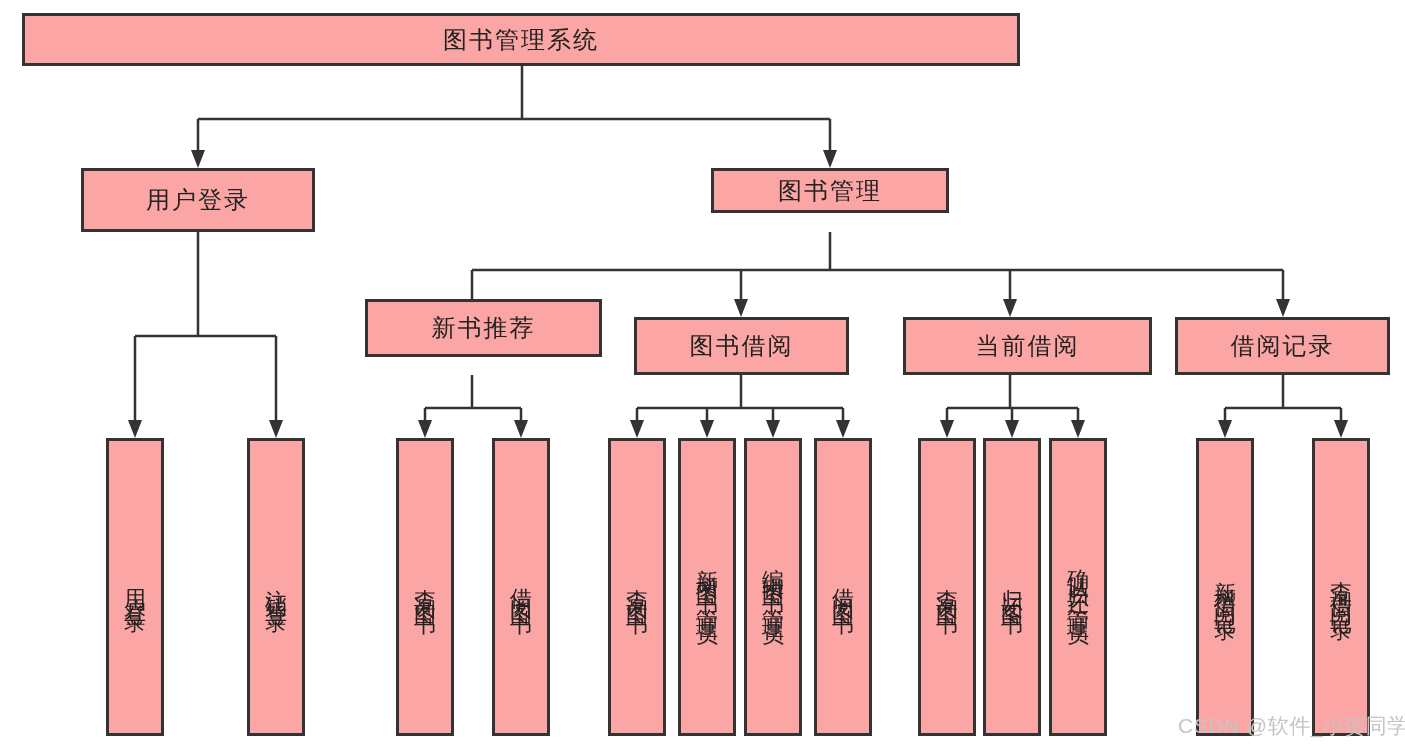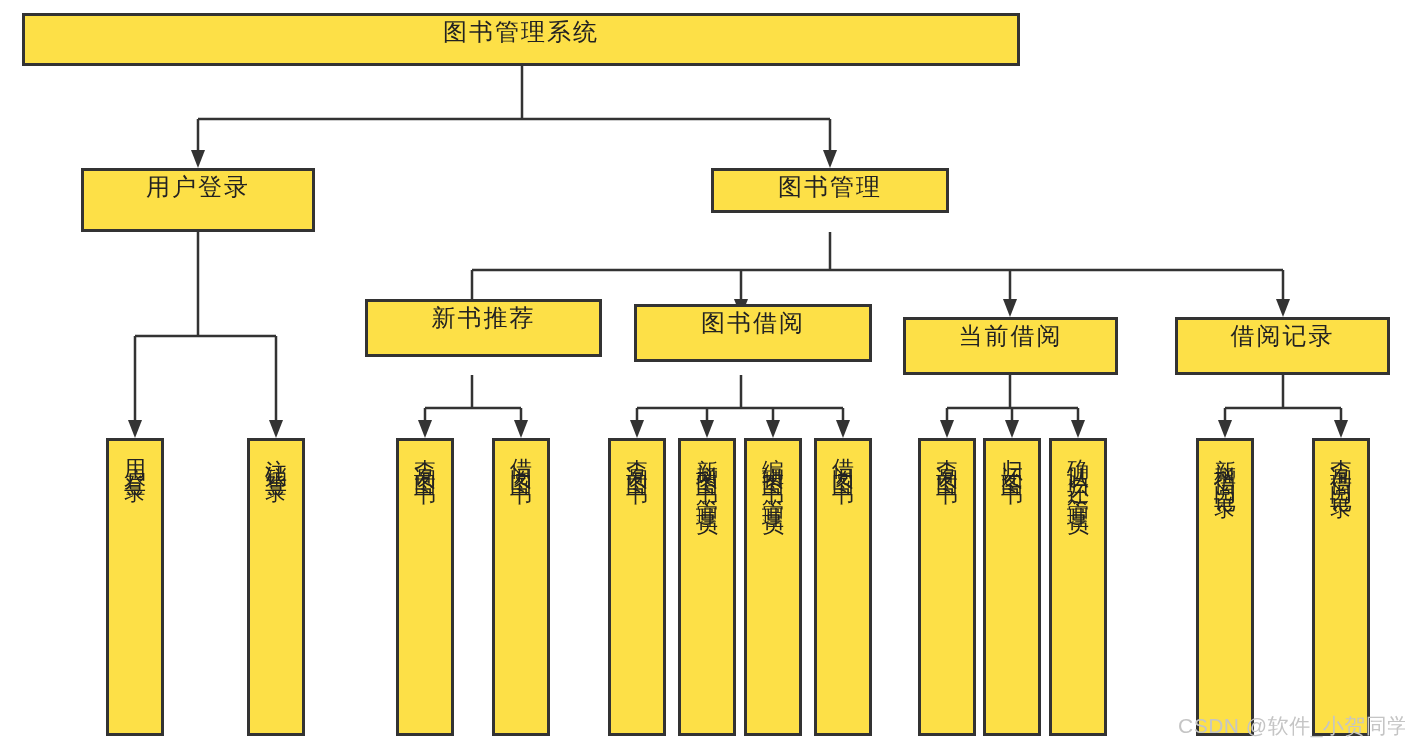--- a/index.html
+++ b/index.html
@@ -2,22 +2,22 @@
 <html><head>
 <meta charset="utf-8">
 <style>
   html,body{margin:0;padding:0;background:#ffffff;}
   .canvas{
     position:relative;width:1405px;height:747px;background:#ffffff;overflow:hidden;
     font-family:"Liberation Sans","DejaVu Sans",sans-serif;
   }
   .connectors{position:absolute;left:0;top:0;width:1405px;height:747px;}
   .box{
-    position:absolute;box-sizing:border-box;border:3px solid #333333;background:#fde047;
-    display:flex;align-items:flex-start;justify-content:center;color:#222222;
+    position:absolute;box-sizing:border-box;border:3px solid #333333;background:#fca5a5;
+    display:flex;align-items:center;justify-content:center;color:#222222;
   }
   .hbox .lbl{font-size:24px;letter-spacing:2px;white-space:nowrap;}
   .vbox .lbl{
     writing-mode:vertical-rl;text-orientation:mixed;
     font-size:22px;letter-spacing:8px;line-height:1;white-space:nowrap;
   }
   .watermark{
     position:absolute;left:1178px;top:712px;z-index:5;
     font-size:21px;color:#c5c5c5;white-space:nowrap;letter-spacing:0.5px;
   }
@@ -71,24 +71,24 @@
   <div class="box hbox" style="left:81px;top:168px;width:234px;height:64px">
     <span class="lbl">用户登录</span>
   </div>
   <div class="box hbox" style="left:711px;top:168px;width:238px;height:45px">
     <span class="lbl">图书管理</span>
   </div>
 
   <div class="box hbox" style="left:365px;top:299px;width:237px;height:58px">
     <span class="lbl">新书推荐</span>
   </div>
-  <div class="box hbox" style="left:634px;top:304px;width:238px;height:58px">
+  <div class="box hbox" style="left:634px;top:317px;width:215px;height:58px">
     <span class="lbl">图书借阅</span>
   </div>
-  <div class="box hbox" style="left:903px;top:317px;width:215px;height:58px">
+  <div class="box hbox" style="left:903px;top:317px;width:249px;height:58px">
     <span class="lbl">当前借阅</span>
   </div>
   <div class="box hbox" style="left:1175px;top:317px;width:215px;height:58px">
     <span class="lbl">借阅记录</span>
   </div>
 
   <div class="box vbox" style="left:106px;top:438px;width:58px;height:298px">
     <span class="lbl">用户登录</span>
   </div>
   <div class="box vbox" style="left:247px;top:438px;width:58px;height:298px">

